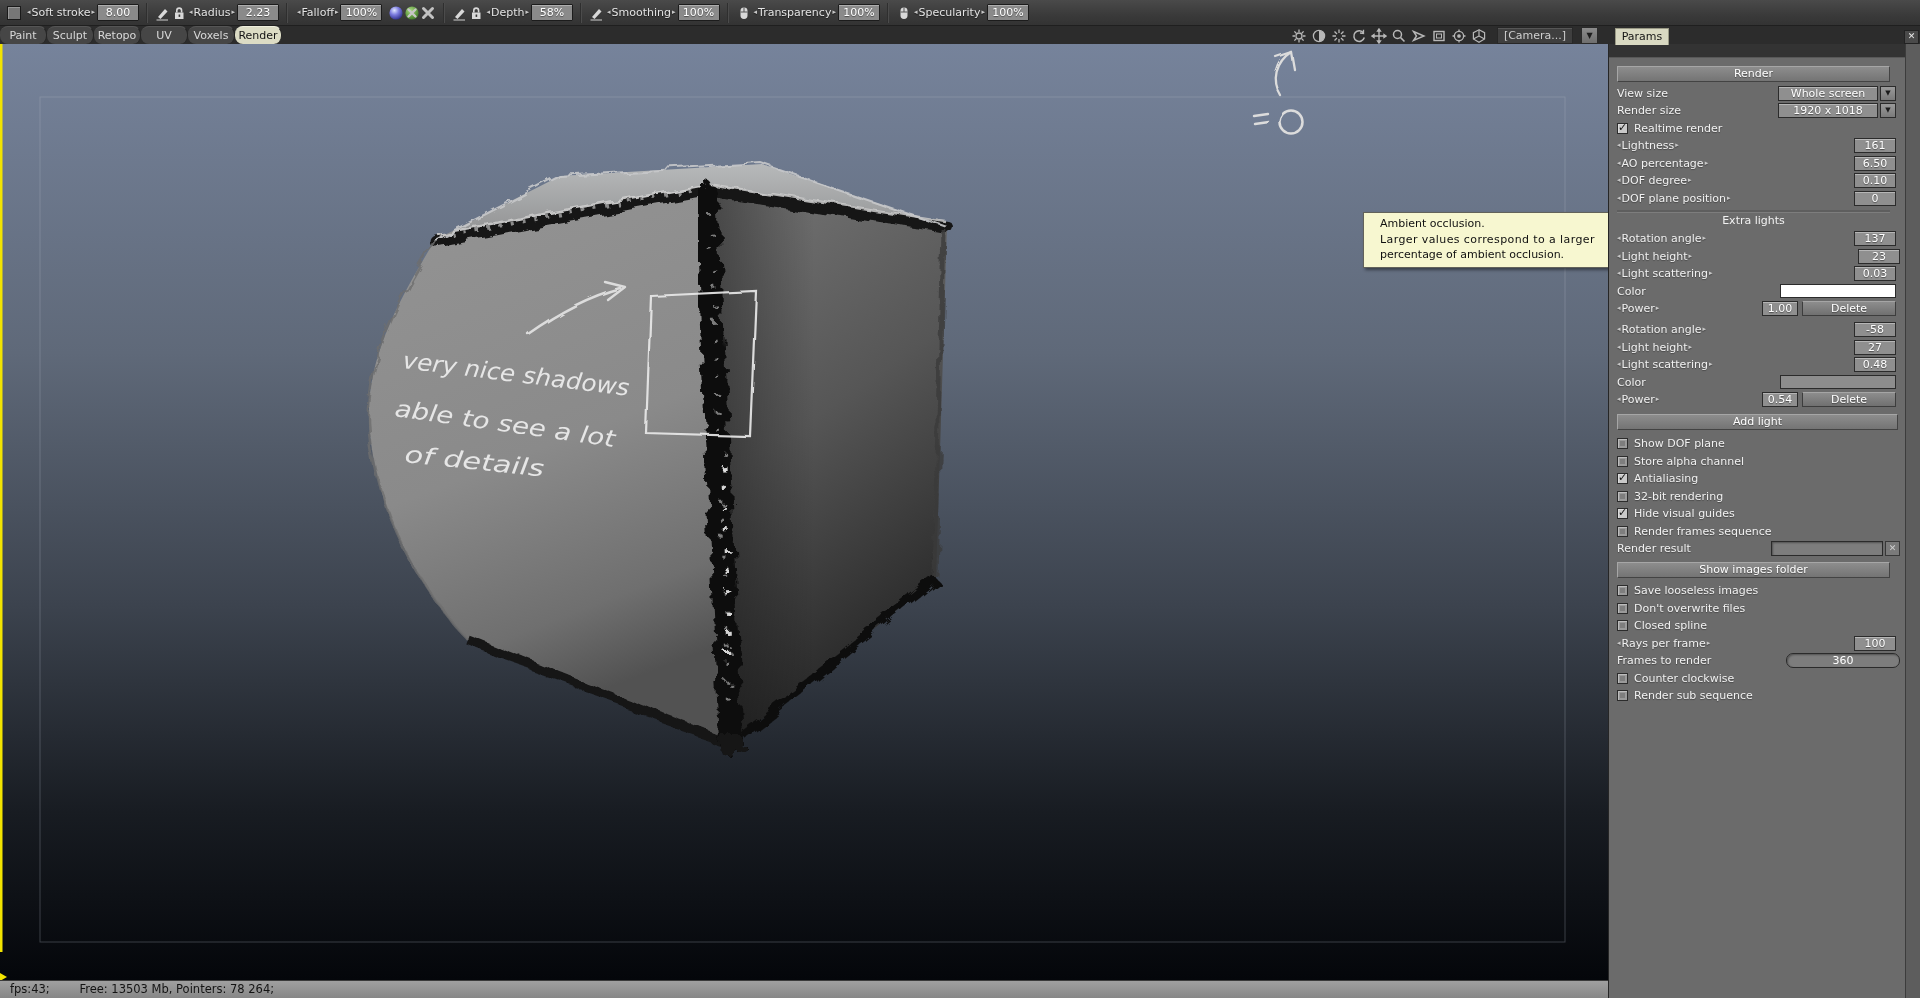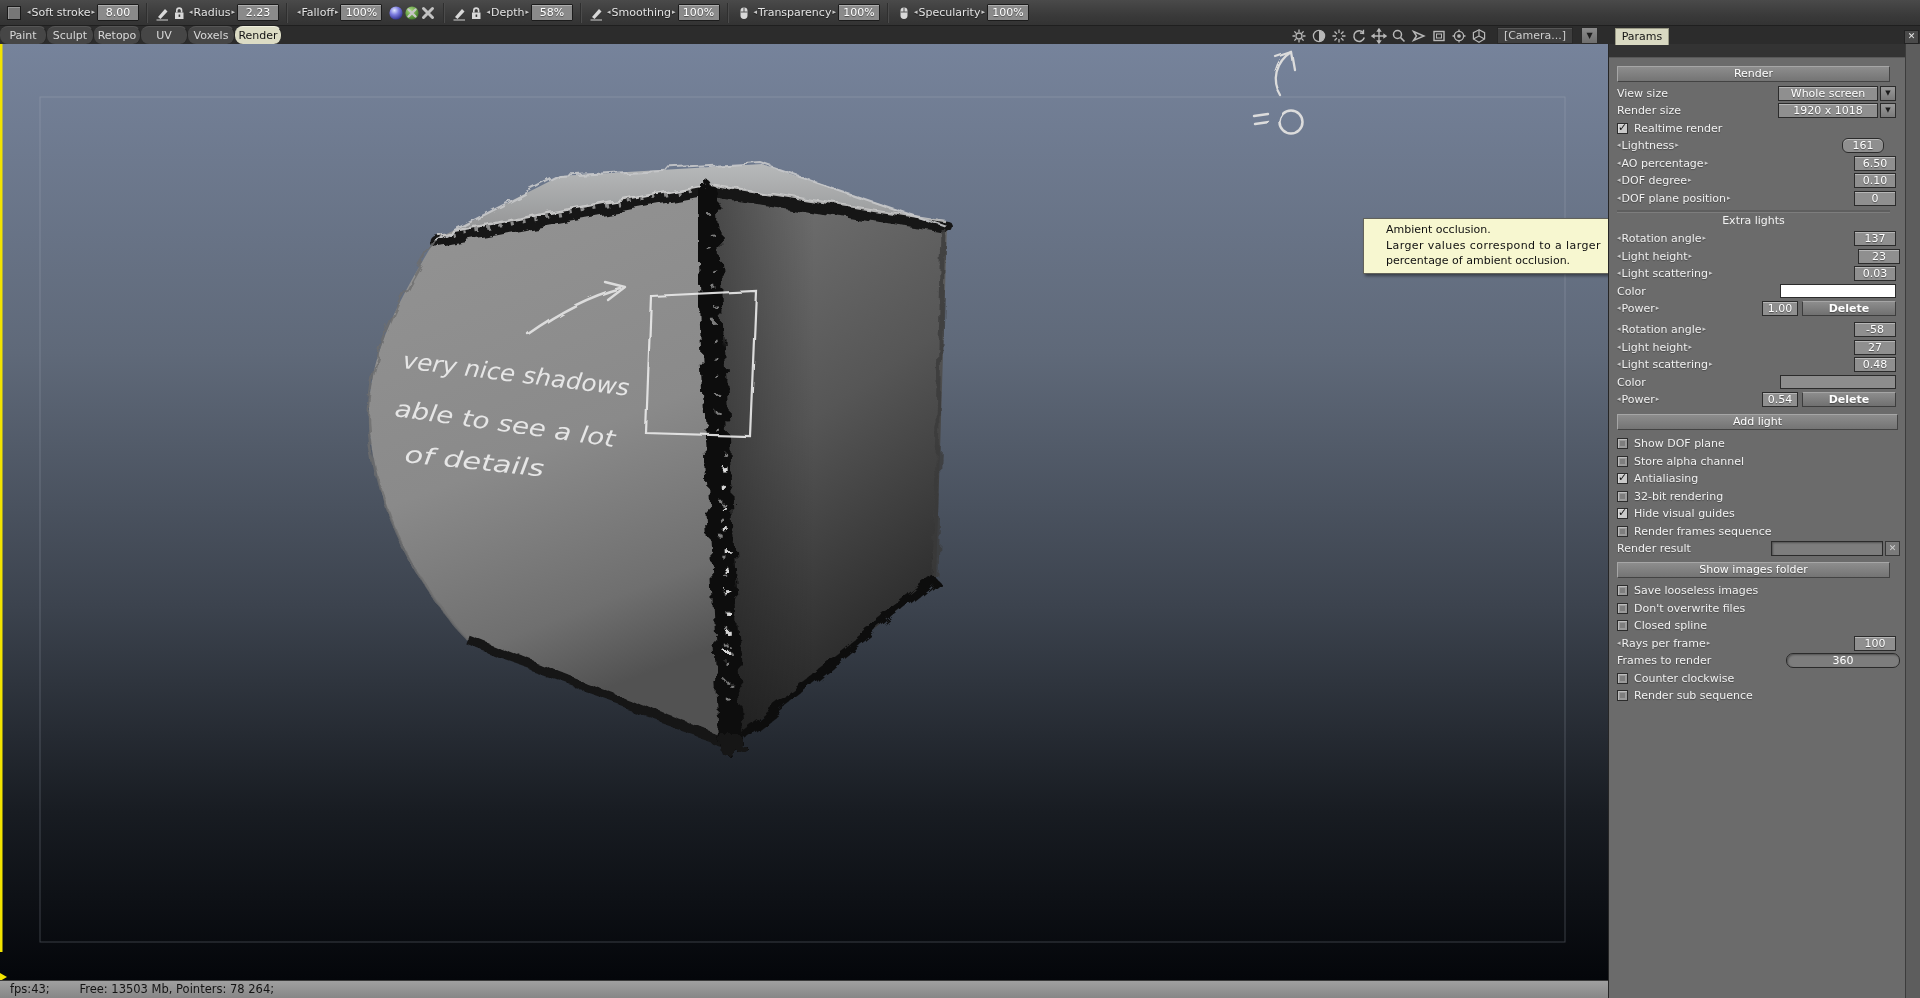--- a/index.html
+++ b/index.html
@@ -26,23 +26,23 @@
   .tab.active{background:#dcdcc5;color:#141414;border-top:1px solid #efefdd;}
   .vp-icons{position:absolute;left:1291px;top:27px;height:17px;display:flex;align-items:center;gap:4px;justify-content:center;}
   .vpi{width:16px;height:16px;}
   .camera-box{margin-left:6px;width:74px;height:15px;line-height:15px;text-align:center;color:#cfcfcf;
     background:#3f3f3f;border:1px solid #272727;box-shadow:inset 0 1px 0 rgba(255,255,255,.12);font-size:11px;}
   .camera-arrow{margin-left:4px;width:15px;height:15px;background:linear-gradient(#8b8b8b,#6f6f6f);
     border:1px solid #2a2a2a;color:#1d1d1d;font-size:8px;text-align:center;line-height:15px;}
   
   .viewport{position:absolute;top:44px;left:0;width:1608px;height:936px;background:#0a0d12;}
   
-  .tooltip{position:absolute;left:1363px;top:218px;width:243px;height:48px;background:#f7f7d0;
+  .tooltip{position:absolute;left:1363px;top:212px;width:243px;height:48px;background:#f7f7d0;
     border:1px solid #62625a;box-shadow:2px 2px 3px rgba(0,0,0,.45);color:#101010;
-    font-size:11px;line-height:15.5px;padding:3px 22px;}
+    font-size:11px;line-height:15.5px;padding:3px 16px;}
   
   .panel{position:absolute;top:44px;left:1608px;width:298px;height:954px;background:#6b6b6b;
     border-left:1px solid #262626;color:#f1f1f1;font-size:11px;box-sizing:border-box;}
   .panel-top{height:13px;background:#333;border-bottom:1px solid #585858;}
   .params-tab{position:absolute;left:6px;top:-16px;width:52px;height:16px;line-height:16px;text-align:center;
     background:#d9d9c2;color:#161616;border:1px solid #9a9a86;border-bottom:none;z-index:5;}
   .scrollstrip{position:absolute;top:0;right:-14px;width:14px;height:954px;background:#5d5d5d;
     border-left:1px solid #3c3c3c;}
   .close-x{position:absolute;top:-14px;right:-13px;width:13px;height:12px;background:#4a4a4a;
     border:1px solid #222;color:#e8e8e8;font-size:9px;line-height:11px;text-align:center;z-index:6;}
@@ -61,21 +61,21 @@
   .cb{width:11px;height:11px;box-sizing:border-box;background:#9a9a9a;border:1px solid #2c2c2c;
     box-shadow:inset 1px 1px 0 rgba(255,255,255,.35);margin-right:6px;position:relative;}
   .cb::after{content:"";position:absolute;inset:2px;background:#7e7e7e;}
   .cb.checked{background:#c9c9c9;}
   .cb.checked::after{content:"✓";background:none;color:#111;font-size:11px;line-height:8px;inset:0;
     text-align:center;font-weight:bold;}
   .section{justify-content:center;border-top:1px solid #7d7d7d;box-shadow:0 -2px 0 #5e5e5e;margin-top:7px;height:15px;}
   .swatch{width:114px;height:12px;border:1px solid #2b2b2b;}
   .delbtn{width:92px;height:13px;line-height:13px;text-align:center;color:#fff;margin-left:4px;
     background:linear-gradient(#8d8d8d,#707070);border:1px solid #3d3d3d;border-top-color:#a5a5a5;
-    text-shadow:0 1px 1px rgba(0,0,0,.4);font-weight:bold;}
+    text-shadow:0 1px 1px rgba(0,0,0,.4);}
   .pfield{background:#7d7d7d;border:1px solid #2b2b2b;box-shadow:inset 1px 1px 2px rgba(0,0,0,.35);
     width:110px;height:13px;color:#fff;line-height:13px;text-align:center;}
   .fieldx{width:13px;height:13px;margin-left:2px;background:#7a7a7a;border:1px solid #383838;
     color:#cfcfcf;font-size:9px;line-height:12px;text-align:center;}
   
   .statusbar{position:absolute;top:980px;left:0;width:1608px;height:18px;box-sizing:border-box;
     background:linear-gradient(#a0a0a0,#868686);border-top:1px solid #3a3a3a;color:#141414;
     font-size:11.5px;line-height:17px;padding-left:10px;}
   .statusbar span{margin-right:26px;}
   .mini-arrow{position:absolute;top:973px;left:0;width:0;height:0;
@@ -378,21 +378,21 @@
     <div class="prow">
       <span class="cb checked"></span>
       <span class="lbl">Realtime render</span>
     </div>
     <div class="prow">
       <span class="lbl">
           <span class="spin">◂</span>
           <span>Lightness</span>
           <span class="spin">▸</span>
         </span>
-      <span class="pval" style="margin-right:16px;border-radius:6px;">161</span>
+      <span class="pval" style="margin-right:4px;">161</span>
     </div>
     <div class="prow">
       <span class="lbl">
           <span class="spin">◂</span>
           <span>AO percentage</span>
           <span class="spin">▸</span>
         </span>
       <span class="pval" style="margin-right:4px;">6.50</span>
     </div>
     <div class="prow">

